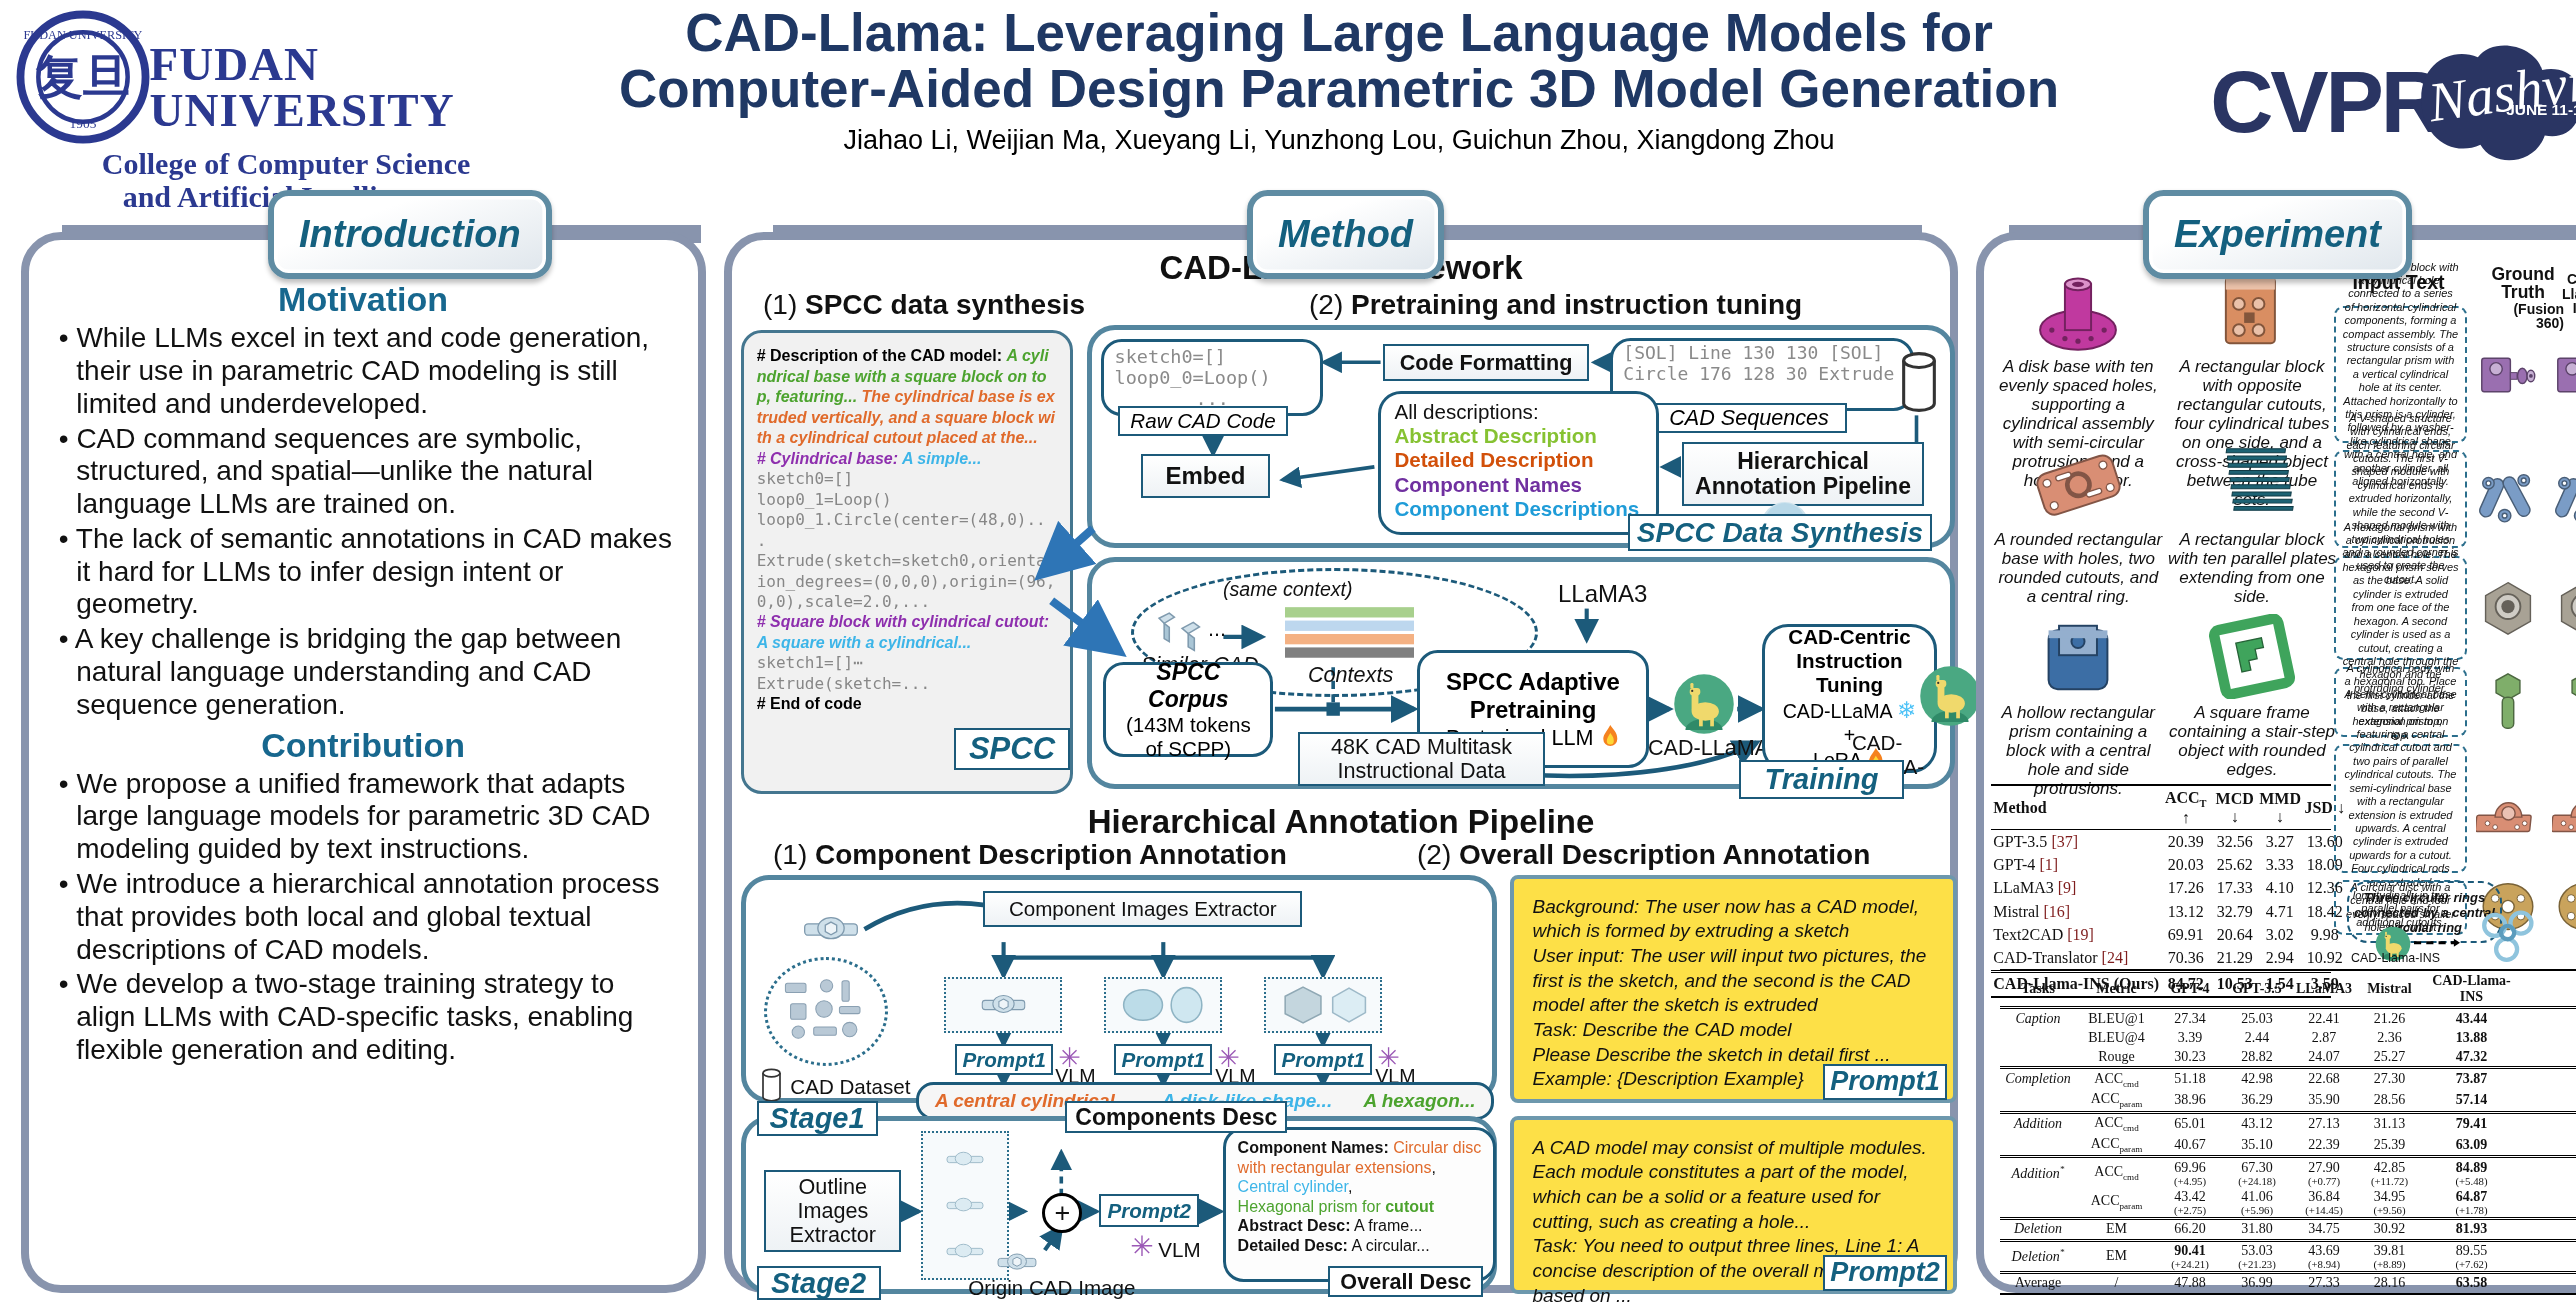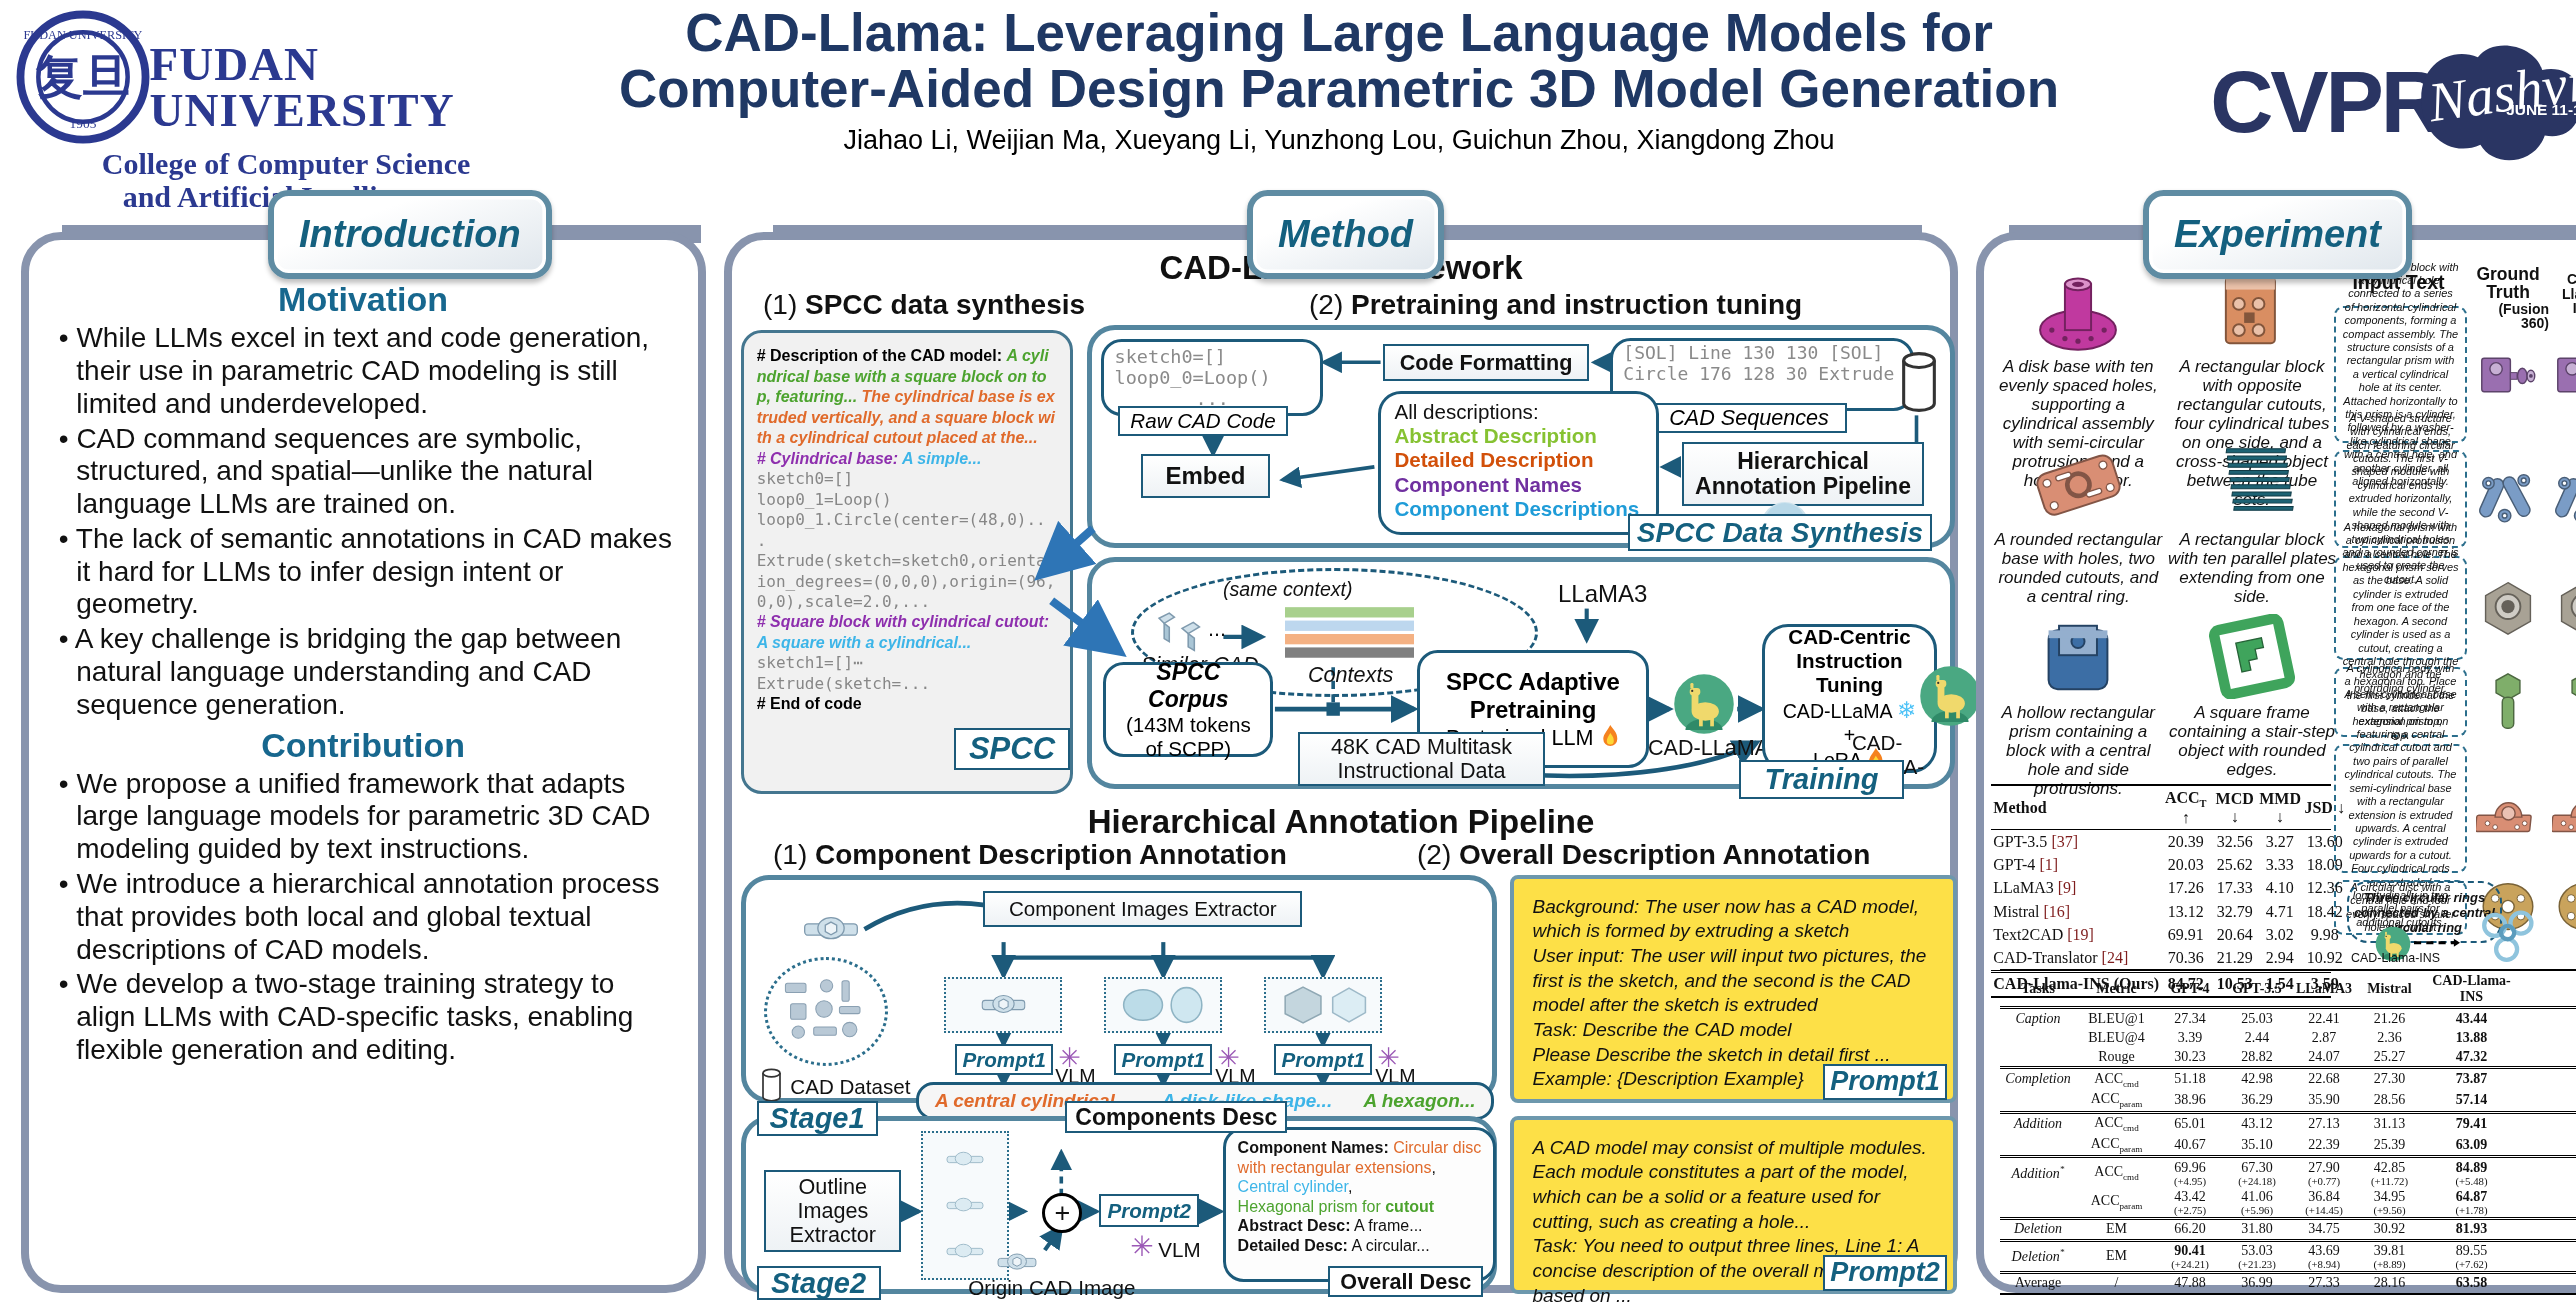--- a/index.html
+++ b/index.html
@@ -613,21 +613,21 @@
                 <g transform="rotate(-12 65 65)">
                   <rect x="15" y="15" width="100" height="100" rx="8" fill="none" stroke="#3fa45c" stroke-width="16"></rect>
                   <path d="M45 40 h40 v15 h-13 v15 h-13 v15 h-14 z" fill="#3fa45c" stroke="#266237" stroke-width="2"></path>
                 </g>
               </svg></div>
             <div class="gcap">A square frame containing a stair-step object with rounded edges.</div>
           </div>
         </div>
 
       <div class="cmp-head" style="left:350px;top:32px;width:129px;font-size:19.6px;">Input Text</div>
-      <div class="cmp-head" style="left:483px;top:25px;width:82px;font-size:17.5px;">
+      <div class="cmp-head" style="left:498px;top:25px;width:82px;font-size:17.5px;">
         <div>Ground Truth</div>
         <div style="font-weight:bold;font-size:14px;text-align:right;">(Fusion 360)</div>
       </div>
       <div class="cmp-head" style="left:567px;top:32px;width:67px;font-size:14px;">CAD-Llama-INS</div>
       <div id="compare">
           <div class="itext" style="left: 350px; top: 66px; width: 133px; height: 137px;">A rectangular block with a cylindrical hole, connected to a series of horizontal cylindrical components, forming a compact assembly. The structure consists of a rectangular prism with a vertical cylindrical hole at its center. Attached horizontally to this prism is a cylinder, followed by a washer-like cylindrical shape with a central hole, and another cylinder, all aligned horizontally.</div>
           <div class="shp" style="left: 488px; top: 104px; width: 72px; height: 62px;">
             <svg width="64" height="62" viewBox="0 0 130 130">
               <rect x="10" y="30" width="60" height="70" rx="5" fill="#9a6fb0" stroke="#5c436a" stroke-width="3"></rect>
               <circle cx="40" cy="52" r="13" fill="#c7b0d4" stroke="#5c436a" stroke-width="3"></circle>

